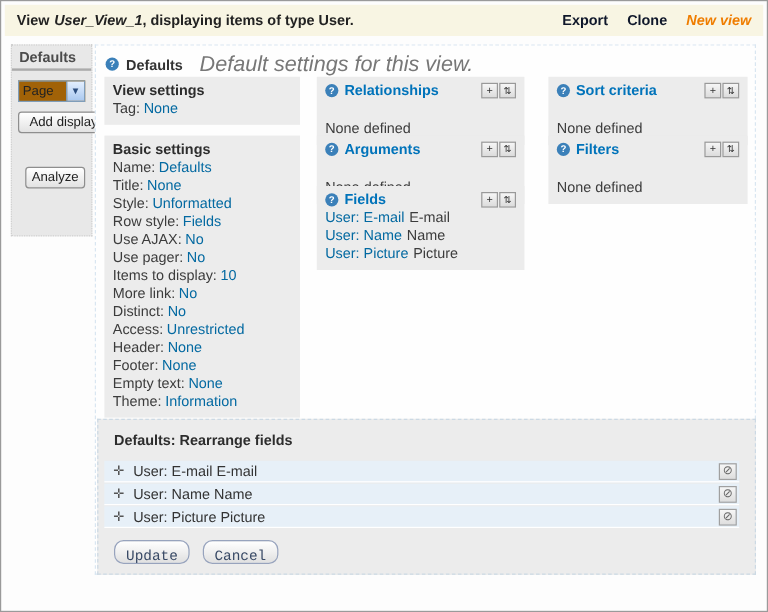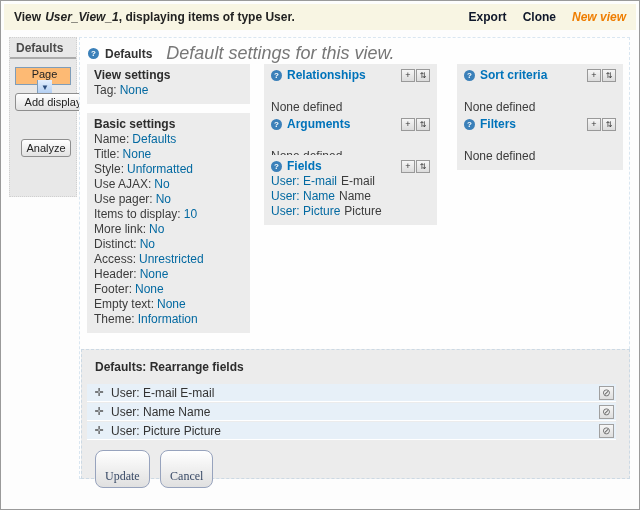--- a/index.html
+++ b/index.html
@@ -15,23 +15,23 @@
   .topbar .links { display:flex; gap:16px; }
   .topbar a { font-size:12px; font-weight:bold; color:#0f172a; text-decoration:none; cursor:pointer; }
   .topbar a.newview { color:#ef7d00; font-style:italic; }
 
   
   .sidebar { position:absolute; left:8px; top:36px; width:68px; height:160px; background:#e8e8e8;
              border:1px dotted #d0d0d0; }
   .sidebar .tab { height:21px; line-height:21px; padding-left:6px; font-size:12px; font-weight:bold;
                   color:#4b4b4b; border-bottom:2px solid #ababab; cursor:pointer; }
   .sidebar .controls { padding:8px 5px 0 5px; }
-  .selectbox { width:56px; height:18px; background:#fdba74; border:1px solid #7f9db9; display:flex;
-               align-items:center; font-size:11px; color:#222;
-               padding-left:3px; margin-bottom:7px; cursor:pointer;flex-direction:column; }
+  .selectbox { width:56px; height:18px; background:#a16207; border:1px solid #7f9db9; display:flex;
+               align-items:center; justify-content:space-between; font-size:11px; color:#222;
+               padding-left:3px; margin-bottom:7px; cursor:pointer; }
   .selectbox .arrow { width:15px; height:16px; background:linear-gradient(#e3efff,#a9c8ef);
                       border-left:1px solid #7f9db9; color:#2b4d7e; font-size:8px; line-height:16px;
                       text-align:center; }
   .btn-small { font-family:"Liberation Sans", sans-serif; font-size:11px; color:#222;
                background:linear-gradient(#ffffff,#e2e2e2); border:1px solid #8e8e8e;
                border-radius:3px; height:18px; padding:0 4px; cursor:pointer; }
   .btn-add { width:76px; }
   .btn-analyze { width:50px; margin:28px 0 0 6px; }
 
   
@@ -77,23 +77,23 @@
   .rearrange h3 { font-size:12px; color:#2d2d2d; padding:10px 16px 10px 13px; }
   .rr-rows { margin:0 13px 0 5px; }
   .rr-row { display:flex; align-items:center; height:18px; background:#e7f0f8;
             border-bottom:1px solid #fff; margin-bottom:1px; }
   .rr-drag { width:24px; text-align:center; color:#555; font-size:11px; cursor:move; flex:none; }
   .rr-label { flex:1; font-size:12px; color:#333; }
   .rr-remove { width:15px; height:14px; font-size:10px; line-height:12px; text-align:center;
                color:#666; background:linear-gradient(#f6f6f6,#dedede); border:1px solid #a0a0a0;
                margin-right:2px; cursor:pointer; padding:0; flex:none; }
   .rr-buttons { padding:9px 0 0 13px; }
-  .form-btn { font-family:Liberation Serif, serif; font-size:12px; color:#394a66;
+  .form-btn { font-family:Liberation Mono, monospace; font-size:12px; color:#394a66;
               background:linear-gradient(#ffffff,#e0e0e0); border:1px solid #97a3bd;
-              border-radius:8px; height:20px; padding:18px 9px; margin-right:6px; cursor:pointer; }
+              border-radius:8px; height:20px; padding:6px 9px; margin-right:6px; cursor:pointer; }
 </style>
 </head>
 <body>
 
 <div class="page">
 
   <div class="topbar">
     <div class="title">
       <span>View</span><span class="vname">User_View_1</span><span>, displaying items of type User.</span>
     </div>
@@ -129,20 +129,21 @@
       <div class="kv">
         <span class="k">Tag:</span><a class="val">None</a>
       </div>
     </div>
 
     <div class="box" id="box-basic">
       <h3>Basic settings</h3>
       <div class="kv"><span class="k">Name:</span><a class="val">Defaults</a></div>
       <div class="kv"><span class="k">Title:</span><a class="val">None</a></div>
       <div class="kv"><span class="k">Style:</span><a class="val">Unformatted</a></div>
+      <div class="kv"><span class="k">Row style:</span><a class="val">Fields</a></div>
       <div class="kv"><span class="k">Use AJAX:</span><a class="val">No</a></div>
       <div class="kv"><span class="k">Use pager:</span><a class="val">No</a></div>
       <div class="kv"><span class="k">Items to display:</span><a class="val">10</a></div>
       <div class="kv"><span class="k">More link:</span><a class="val">No</a></div>
       <div class="kv"><span class="k">Distinct:</span><a class="val">No</a></div>
       <div class="kv"><span class="k">Access:</span><a class="val">Unrestricted</a></div>
       <div class="kv"><span class="k">Header:</span><a class="val">None</a></div>
       <div class="kv"><span class="k">Footer:</span><a class="val">None</a></div>
       <div class="kv"><span class="k">Empty text:</span><a class="val">None</a></div>
       <div class="kv"><span class="k">Theme:</span><a class="val">Information</a></div>

